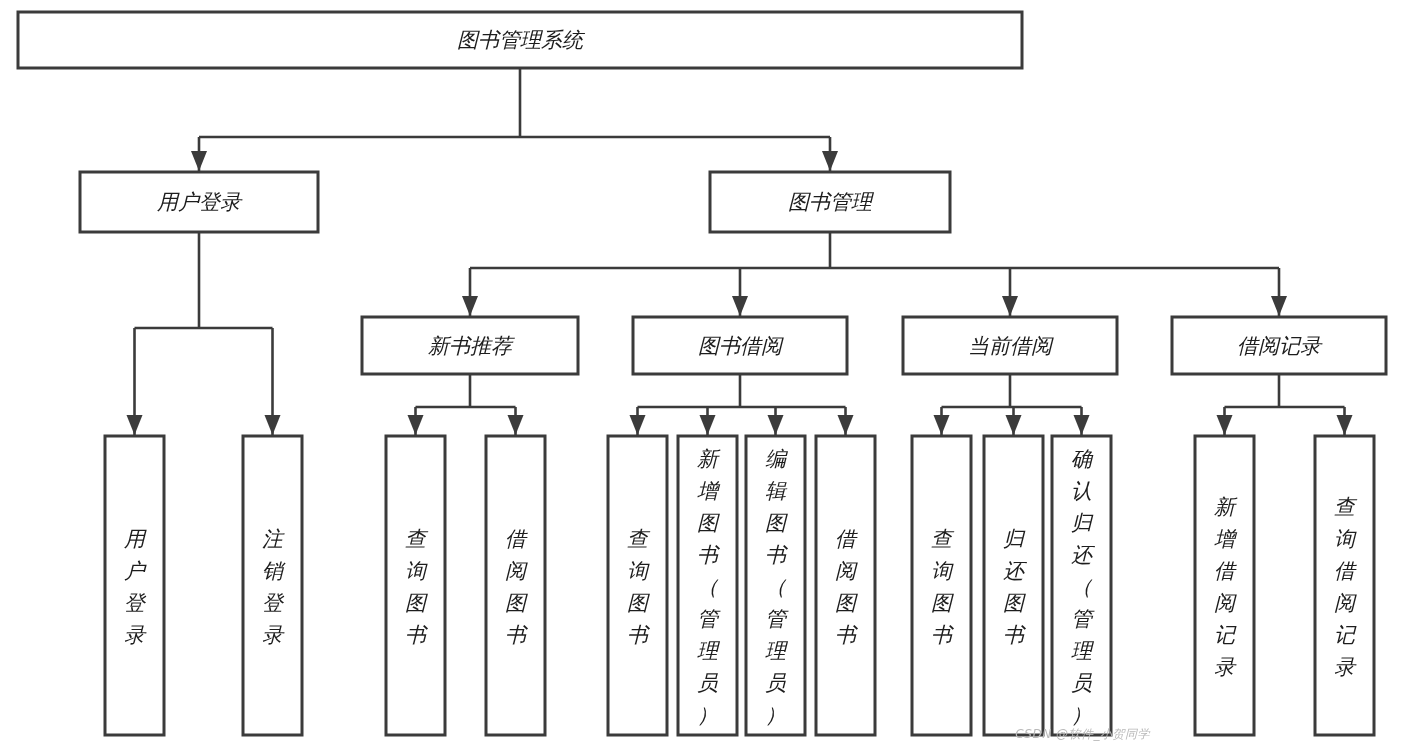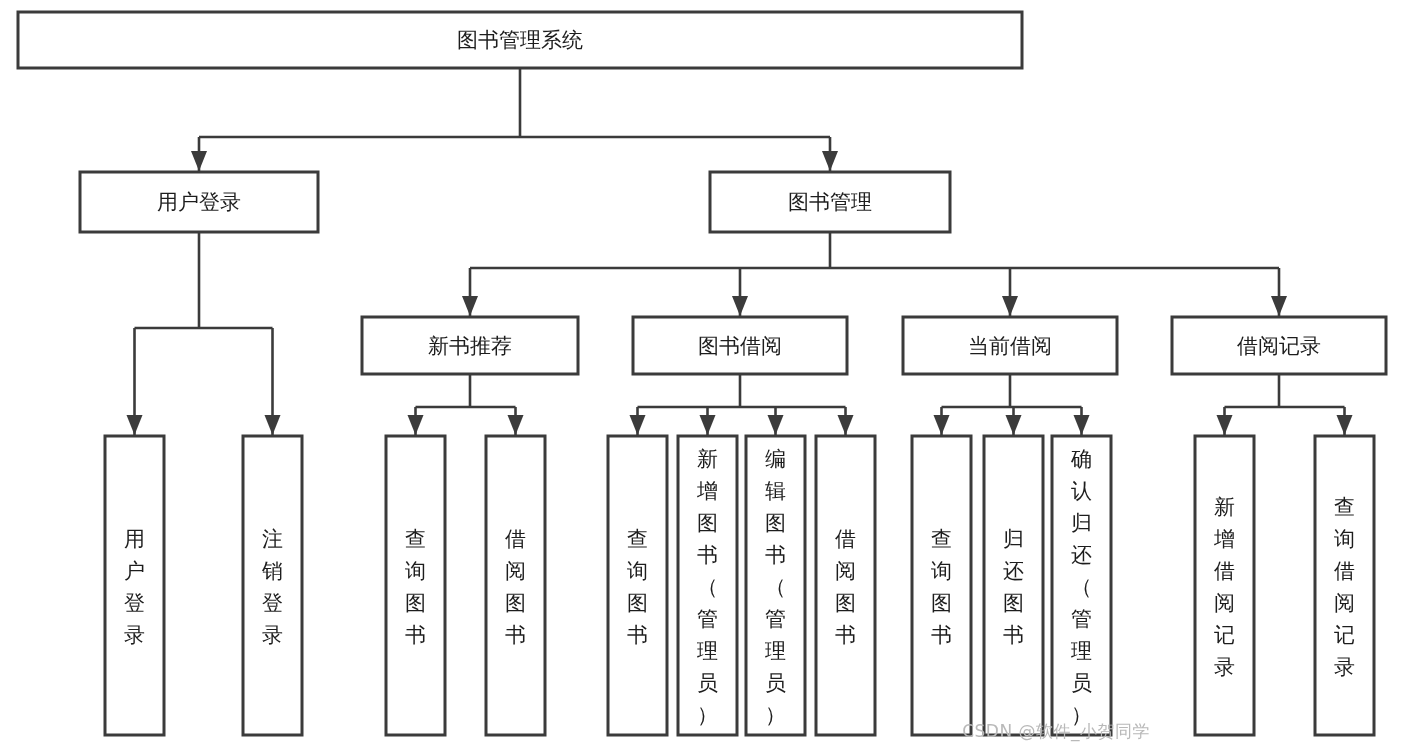--- a/index.html
+++ b/index.html
@@ -2,39 +2,39 @@
 <html><head>
 <meta charset="utf-8">
 <title>图书管理系统 功能结构图</title>
 <style>
   html,body{margin:0;padding:0;background:#ffffff;}
   body{
     width:1405px;height:747px;
     font-family:"DejaVu Sans","Liberation Sans",sans-serif;
     overflow:hidden;position:relative;
   }
-  #diagram-root{position:absolute;left:0;top:0;width:1158px;height:747px;}
+  #diagram-root{position:absolute;left:0;top:0;width:1158px;height:747px;font-style:italic;}
   svg#flow{display:block;width:1405px;height:747px;}
   .node-box{fill:#ffffff;stroke:#3b3b3b;stroke-width:3;}
   .link{stroke:#3b3b3b;stroke-width:2.6;fill:none;stroke-linecap:butt;}
   .arrow-head{fill:#3b3b3b;stroke:none;}
   .node-label{
     font-family:"DejaVu Sans","Liberation Sans",sans-serif;
     fill:#1d1d1d;font-size:21px;
     text-anchor:middle;dominant-baseline:middle;
   }
   .node-label-vert{
     font-family:"DejaVu Sans","Liberation Sans",sans-serif;
     fill:#1d1d1d;font-size:21px;
     text-anchor:middle;
   }
   .watermark{
     position:absolute;right:8px;bottom:4px;
     font-family:"DejaVu Sans","Liberation Sans",sans-serif;
-    font-size:17px;color:#b9b9b9;letter-spacing:.5px;
+    font-size:12px;color:#b9b9b9;letter-spacing:.5px;
     white-space:nowrap;user-select:none;
   }
 </style>
 </head>
 <body>
 
 <div id="diagram-root">
   <svg id="flow" viewBox="0 0 1405 747">
     <g id="edge-layer">
         <line x1="520" y1="68" x2="520" y2="137" class="link"></line>

